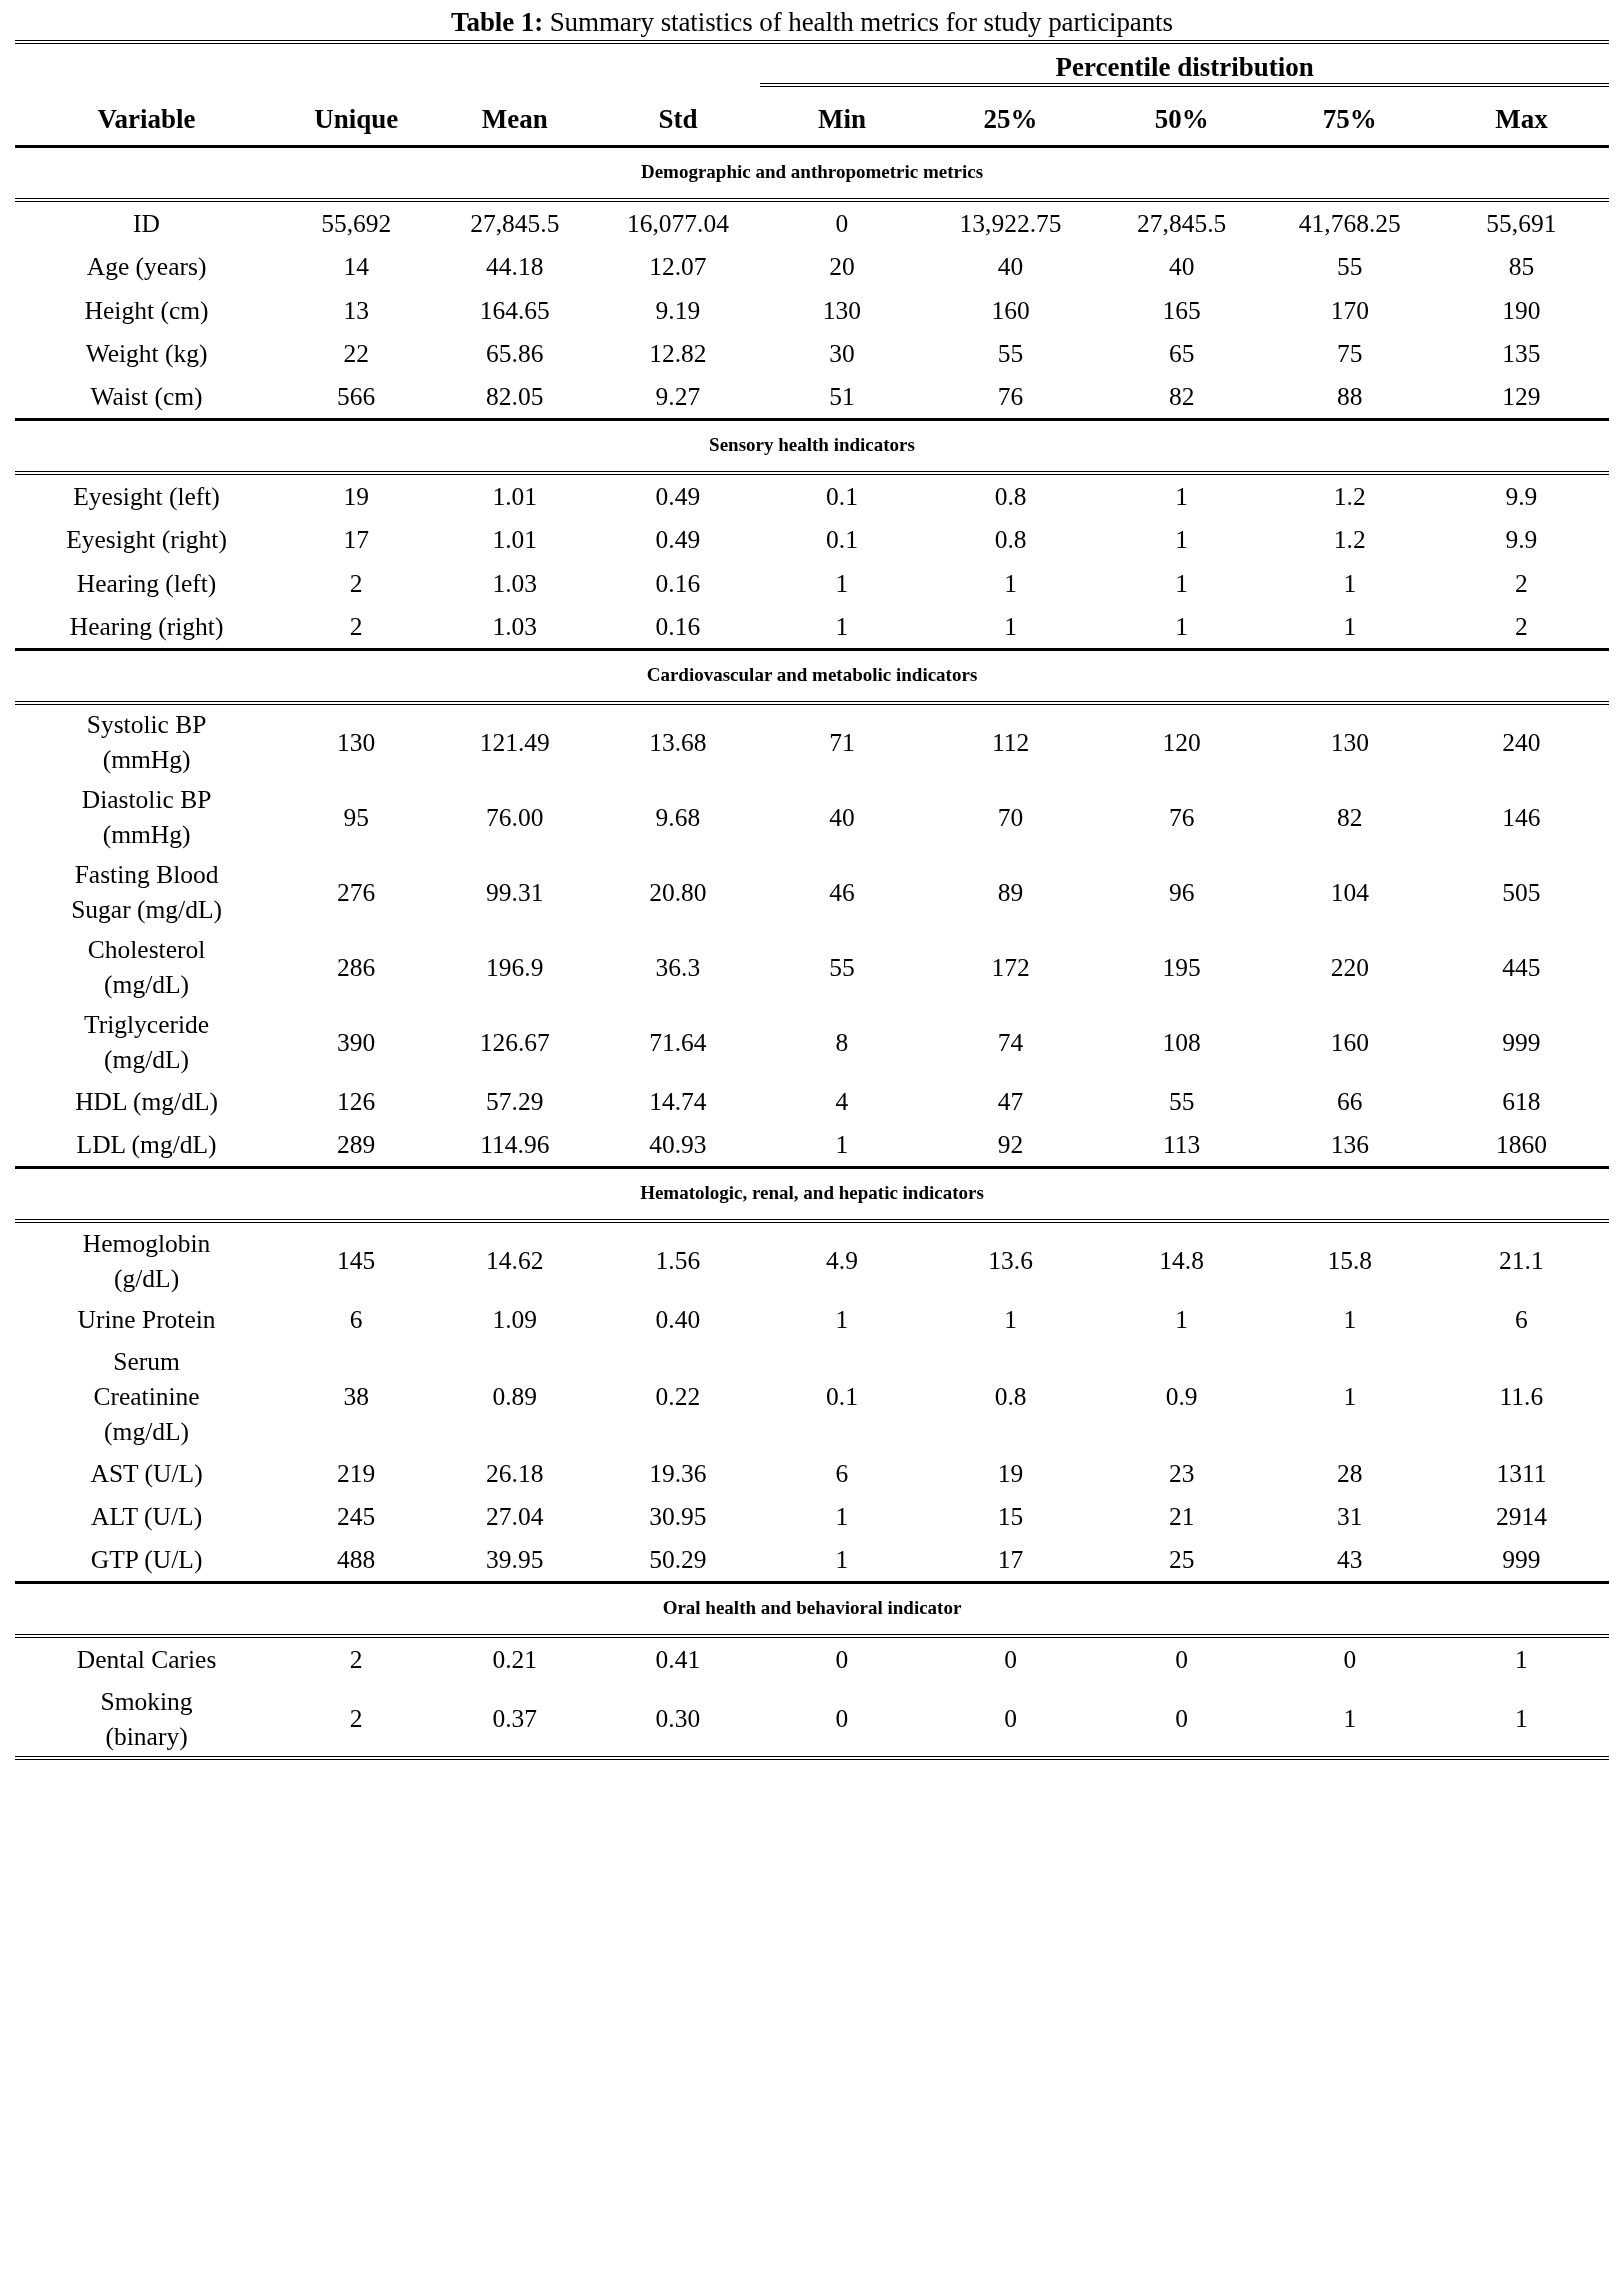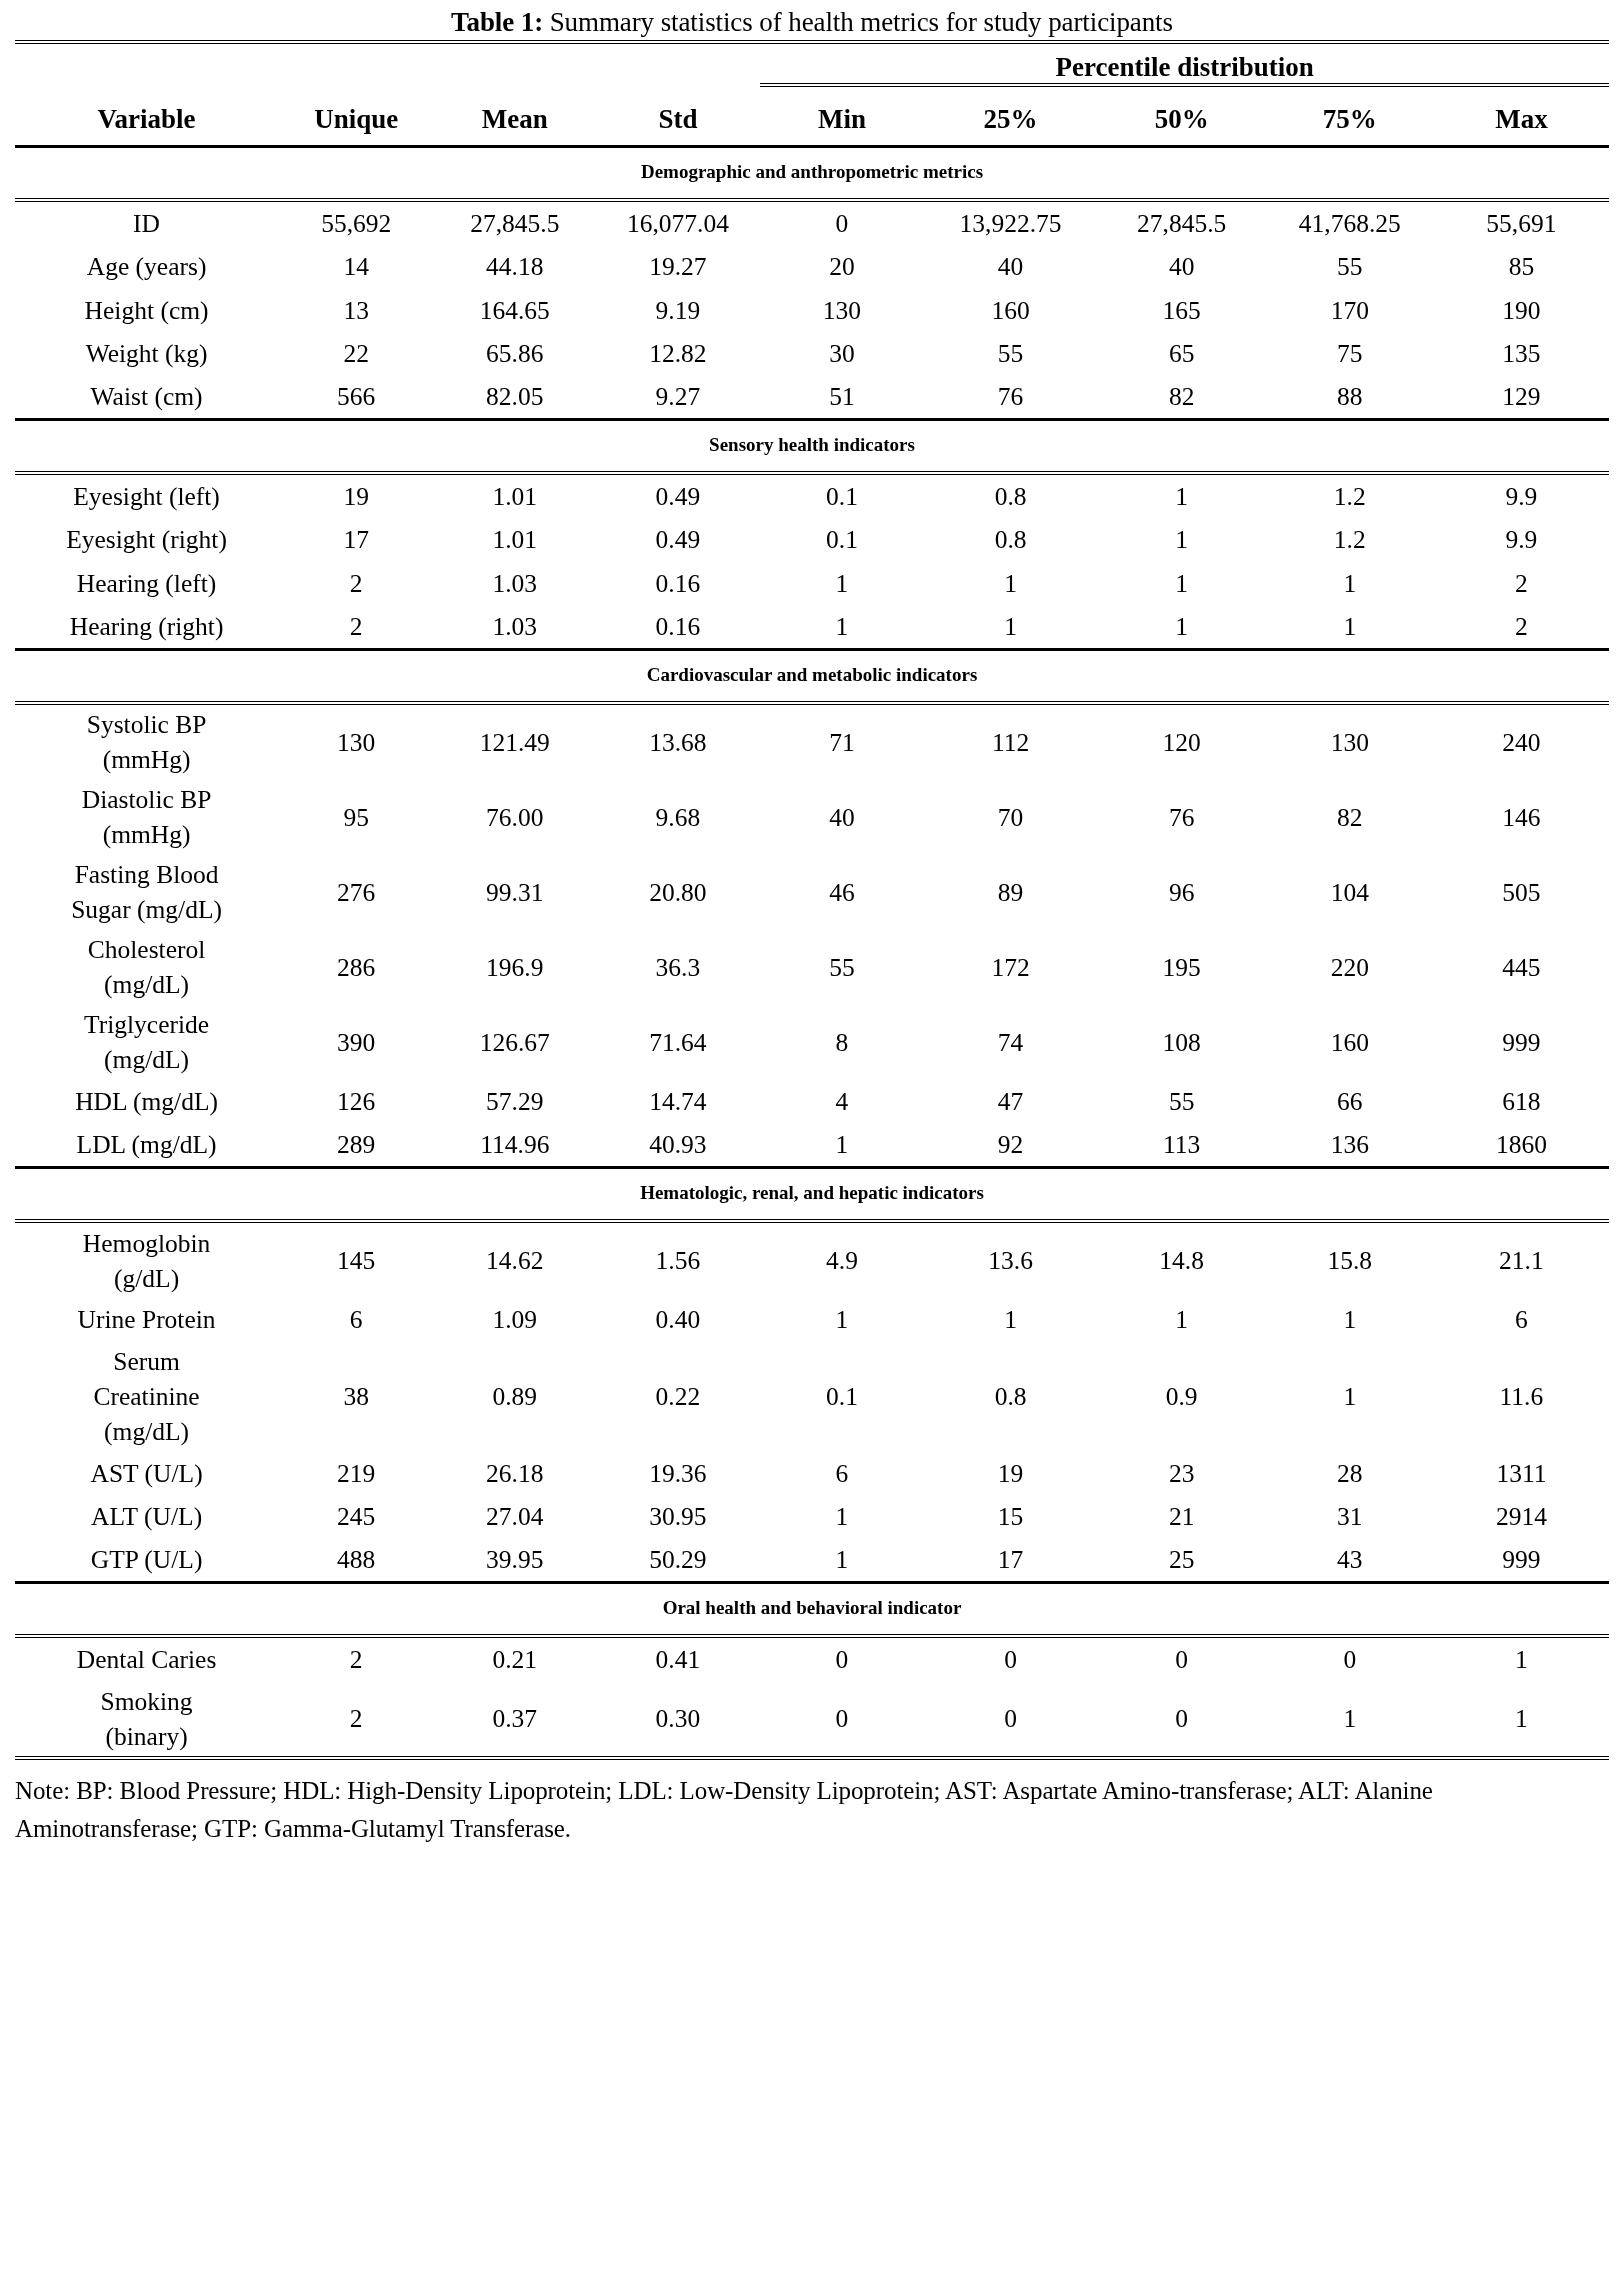--- a/index.html
+++ b/index.html
@@ -168,21 +168,21 @@
           <td class="r-dbl">0</td>
           <td class="r-dbl">13,922.75</td>
           <td class="r-dbl">27,845.5</td>
           <td class="r-dbl">41,768.25</td>
           <td class="r-dbl">55,691</td>
         </tr>
         <tr class="data">
           <td class="var">Age (years)</td>
           <td>14</td>
           <td>44.18</td>
-          <td>19.27</td>
+          <td>12.07</td>
           <td>20</td>
           <td>40</td>
           <td>40</td>
           <td>55</td>
           <td>85</td>
         </tr>
         <tr class="data">
           <td class="var">Height (cm)</td>
           <td>13</td>
           <td>164.65</td>
@@ -443,16 +443,15 @@
           <td>0</td>
           <td>0</td>
           <td>1</td>
           <td>1</td>
         </tr>
       </tbody>
   </table>
 
   <div class="tbl-bottom"></div>
 
-  <div class="note">Note: BP: Blood Pressure; HDL: High-Density Lipoprotein; LDL: Low-Density Lipoprotein; AST: Aspartate Amino-transferase; ALT: Alanine Aminotransferase; GTP: Gamma-Glutamyl Transferase.</div>
 
 </div>
 
 
 </body></html>

